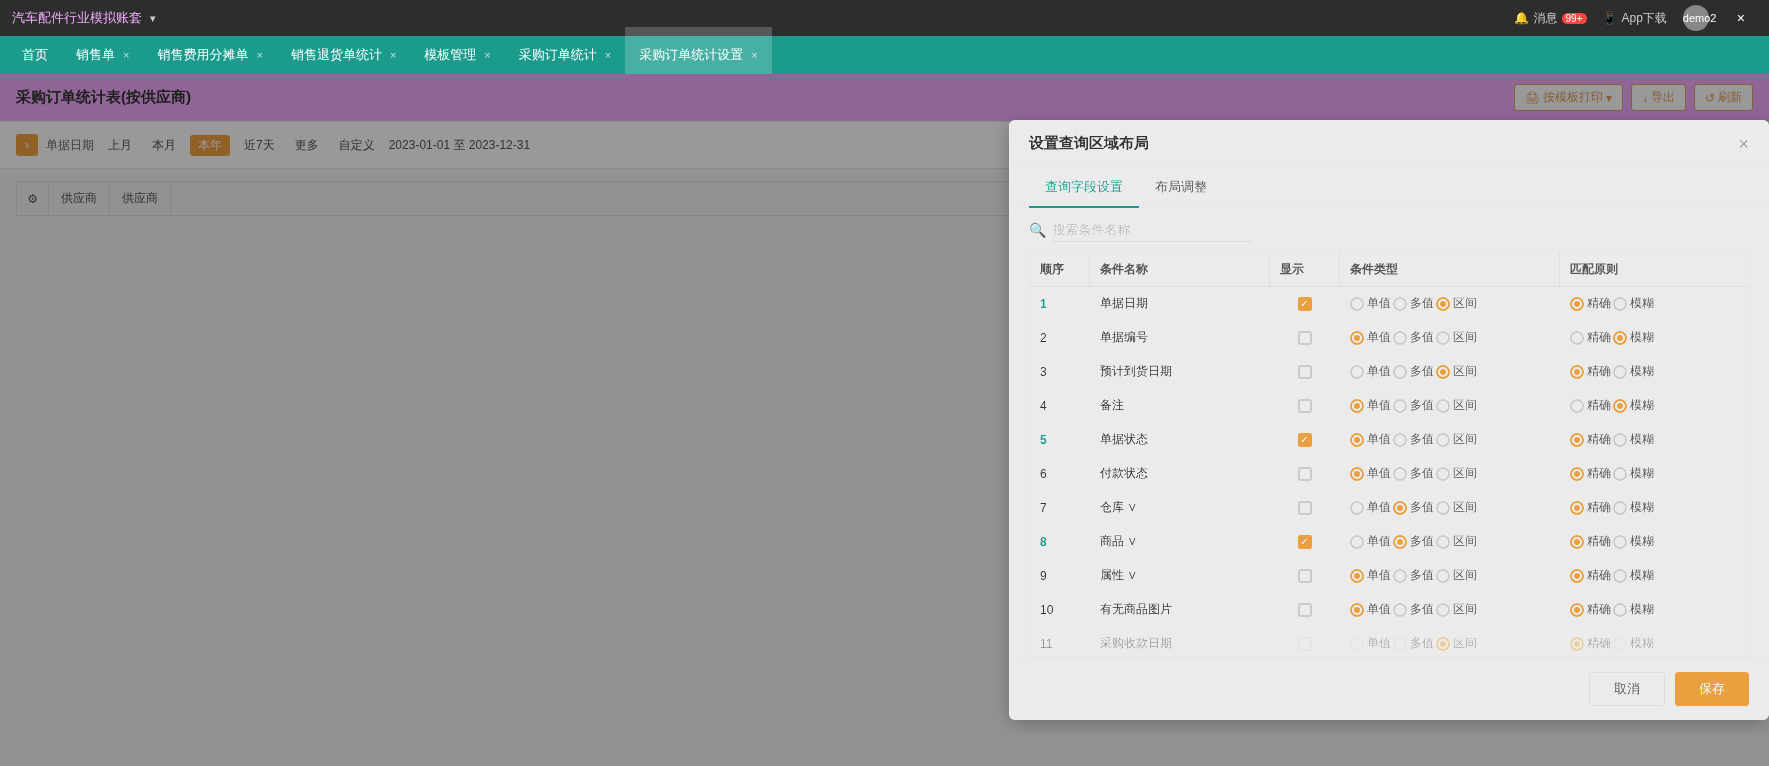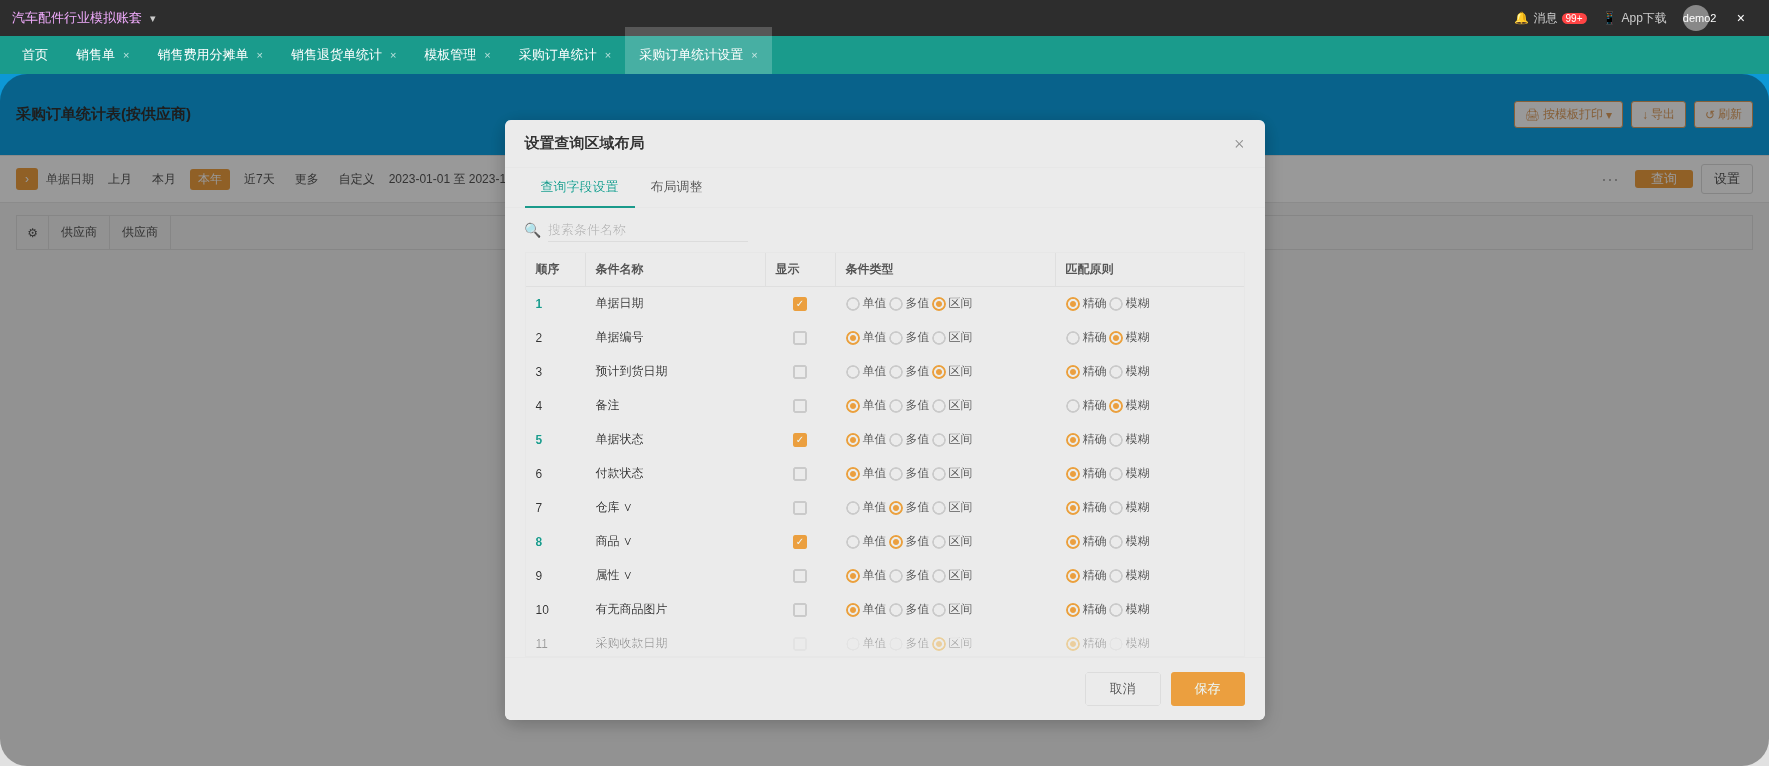--- a/index.html
+++ b/index.html
@@ -49,22 +49,22 @@
     
     .page-content {
       background: #f5f5f5;
       height: calc(766px - 36px - 38px);
       position: relative;
       filter: brightness(0.92);
     }
 
     
     .page-header {
-      background: #0ea5e9;
-      padding: 27px 16px;
+      background: #f0abfc;
+      padding: 10px 16px;
       display: flex;
       align-items: center;
       justify-content: space-between;
       border-bottom: 1px solid #e8e8e8;
     }
     .page-title { font-size: 15px; font-weight: bold; color: #333; }
     .page-actions { display: flex; gap: 8px; }
     .btn-print { border: 1px solid #e0a060; color: #e0a060; background: #fff; padding: 4px 10px; border-radius: 3px; font-size: 12px; cursor: pointer; display: flex; align-items: center; gap: 3px; }
     .btn-export { border: 1px solid #e0a060; color: #e0a060; background: #fff; padding: 4px 10px; border-radius: 3px; font-size: 12px; cursor: pointer; display: flex; align-items: center; gap: 3px; }
     .btn-refresh { border: 1px solid #e0a060; color: #e0a060; background: #fff; padding: 4px 10px; border-radius: 3px; font-size: 12px; cursor: pointer; display: flex; align-items: center; gap: 3px; }
@@ -99,24 +99,23 @@
     .th { padding: 8px 12px; font-size: 12px; color: #555; border-right: 1px solid #e0e0e0; }
     .th-icon { width: 32px; display: flex; align-items: center; justify-content: center; cursor: pointer; }
 
     
     .overlay {
       position: absolute;
       top: 0; left: 0; right: 0; bottom: 0;
       background: rgba(0,0,0,0.35);
       display: flex;
       align-items: center;
-      justify-content: center;
+      justify-content: flex-end;
       z-index: 100;
       filter: brightness(1.08);
-      border-radius: 27px;
     }
 
     
     .dialog {
       background: #fff;
       border-radius: 6px;
       box-shadow: 0 4px 20px rgba(0,0,0,0.25);
       width: 760px;
       max-height: 600px;
       display: flex;

